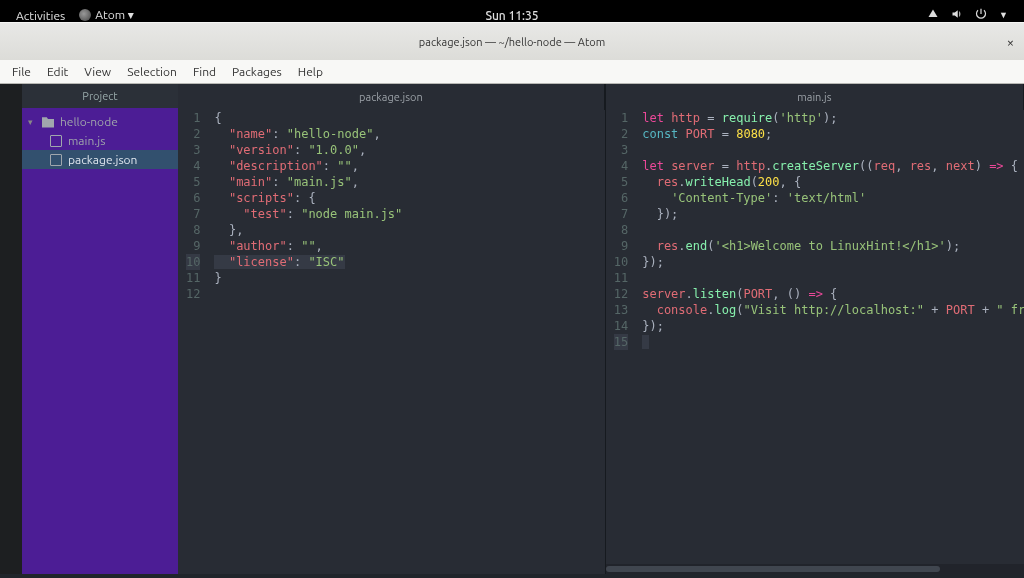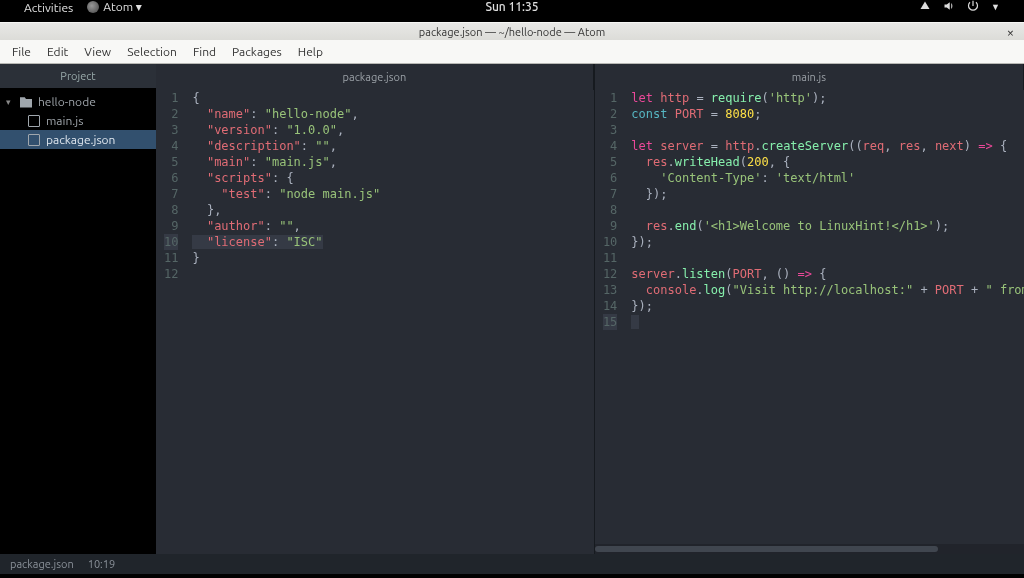--- a/index.html
+++ b/index.html
@@ -1,32 +1,32 @@
 <!DOCTYPE html>
 <html><head>
 <meta charset="utf-8">
 <style>
 * { margin: 0; padding: 0; box-sizing: border-box; }
 html, body { width: 1024px; height: 578px; font-family: "Ubuntu", "Segoe UI", sans-serif; overflow: hidden; background: #000; color: #ccc; font-size: 12px; }
-.taskbar { height: 22px; background: #000; color: #e0e0e0; display: flex; align-items: flex-start; padding: 0 24px; font-size: 12px; }
+.taskbar { height: 22px; background: #000; color: #e0e0e0; display: flex; align-items: flex-end; padding: 0 16px; font-size: 12px; }
 .taskbar .left { display: flex; gap: 14px; align-items: center; }
 .taskbar .center { position: absolute; left: 50%; transform: translateX(-50%); font-weight: 500; }
 .taskbar .right { margin-left: auto; display: flex; gap: 12px; align-items: center; }
 .taskbar .right svg { width: 12px; height: 12px; fill: #ddd; }
 .atom-icon { width: 12px; height: 12px; display: inline-block; border-radius: 50%; background: radial-gradient(circle at 40% 40%, #999, #444); margin-right: 4px; vertical-align: -2px; }
 
-.titlebar { height: 18px; background: linear-gradient(#e8e8e6,#dcdcd8); color: #333; display: flex; align-items: center; font-size: 11px; border-top: 1px solid #f6f6f4; }
+.titlebar { height: 38px; background: linear-gradient(#e8e8e6,#dcdcd8); color: #333; display: flex; align-items: center; font-size: 11px; border-top: 1px solid #f6f6f4; }
 .titlebar .title { position: absolute; left: 50%; transform: translateX(-50%); }
 .titlebar .close { margin-left: auto; padding: 0 10px; font-size: 13px; cursor: default; line-height: 22px; }
 
 .menubar { height: 24px; background: #f8f8f6; color: #333; display: flex; align-items: center; padding: 0 4px; font-size: 12px; gap: 0; border-bottom: 1px solid #b8b8b4; }
 .menubar .item { padding: 4px 8px; text-align: center; }
 
 .workspace { display: flex; height: calc(578px - 22px - 22px - 24px - 20px); background: #1d1f21; color: #c5c8c6; }
-.sidebar { width: 156px; background: #000000; display: flex; flex-direction: column; font-size: 12px; }
+.sidebar { width: 156px; background: #4c1d95; display: flex; flex-direction: column; font-size: 12px; margin-left: 22px; }
 .sidebar .hdr { text-align: center; padding: 6px 0; background: #2b3038; font-size: 11px; color: #9aa; }
 .tree { padding: 4px 0; }
 .tree-row { display: flex; align-items: center; padding: 3px 6px; gap: 6px; color: #9fa5ab; }
 .tree-row.sel { background: #32506e; color: #dfe6ee; }
 .tree-row .chev { width: 8px; font-size: 9px; color: #888; }
 .tree-row .ic { width: 12px; height: 12px; }
 .ic-folder { background: #a0a7ad; clip-path: polygon(0 15%, 40% 15%, 50% 30%, 100% 30%, 100% 100%, 0 100%); }
 .ic-file { border: 1px solid #a0a7ad; border-radius: 1px; }
 
 .panes { flex: 1; display: flex; }

